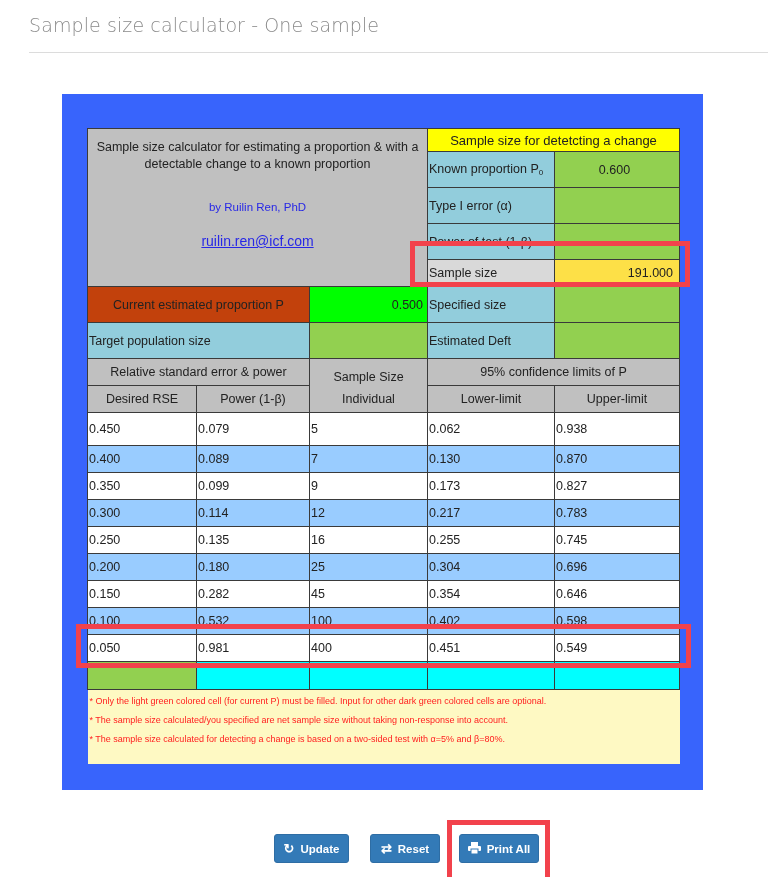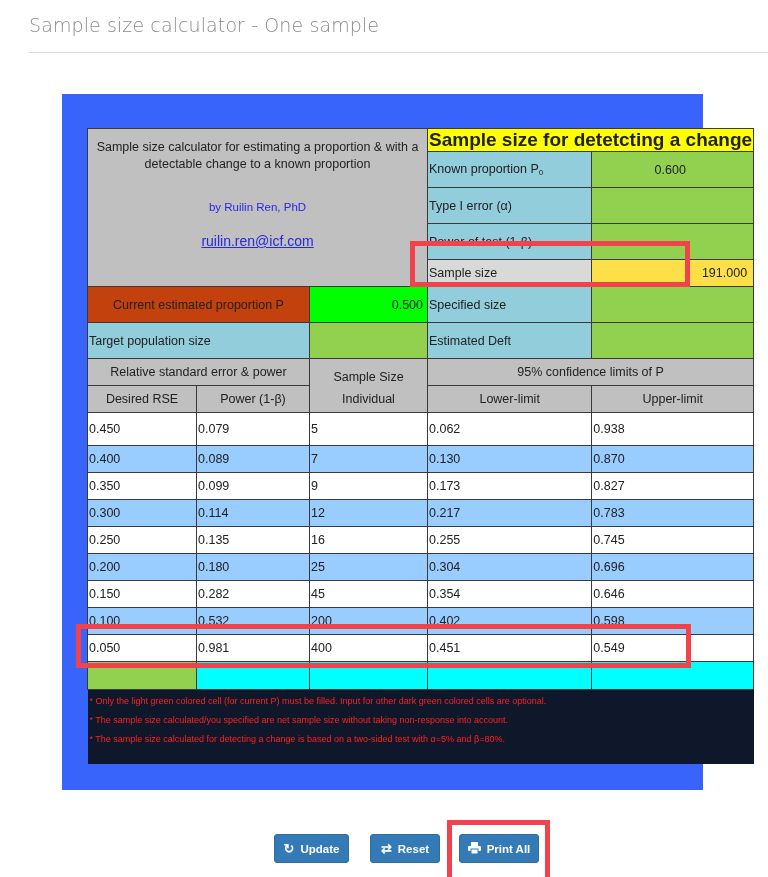--- a/index.html
+++ b/index.html
@@ -18,33 +18,33 @@
   .calc {
     position: absolute; left: 87px; top: 128px;
     border-collapse: collapse; table-layout: fixed;
     font-size: 12.5px; color: #222;
   }
   .calc td { border: 1px solid #3a3a3a; padding: 0 1px; white-space: nowrap; overflow: hidden; }
   .c-info { background: #c0c0c0; text-align: center; vertical-align: top; white-space: normal !important; padding-top: 10px !important; }
   .c-info .desc { color: #222; font-size: 12.5px; line-height: 17px; }
   .c-info .author { color: #2727e6; font-size: 11.5px; margin-top: 28px; }
   .c-info .email { color: #2727e6; font-size: 14px; text-decoration: underline; margin-top: 20px; }
-  .c-yellow { background: #ffff00; text-align: center; font-size: 19px; font-weight: bold; }
+  .c-yellow { background: #ffff00; text-align: center; font-size: 13px; }
   .c-lblue { background: #92cddc; }
   .c-dgreen { background: #92d050; text-align: center; padding-right: 6px !important; }
   .c-cyan { background: #fde047; text-align: right; padding-right: 6px !important; }
   .c-gray-lbl { background: #d9d9d9; }
   .c-orange { background: #c2410c; text-align: center; }
   .c-bgreen { background: #00ff00; text-align: right; padding-right: 4px !important; }
   .c-hdr { background: #c0c0c0; text-align: center; }
   .row-white td { background: #ffffff; }
   .row-blue td { background: #99ccff; }
   .c-lgreen { background: #92d050; }
   .c-cyanfill { background: #00ffff; }
-  .notes { background: #0f172a; color: #ff2020; font-size: 9px; padding: 2px 2px 4px 2px !important; white-space: normal !important; line-height: 19px; vertical-align: top; }
+  .notes { background: #fef9c3; color: #ff2020; font-size: 9px; padding: 2px 2px 4px 2px !important; white-space: normal !important; line-height: 19px; vertical-align: top; }
   sub { font-size: 8px; vertical-align: -2px; }
 
   .highlight { position: absolute; border: 5px solid #f2424c; pointer-events: none; }
 
   .btn {
     position: absolute; top: 834px; height: 29px;
     background: #337ab7; border: 1px solid #2e6da4; border-radius: 3px;
     color: #ffffff; font-size: 11.5px; font-weight: bold;
     display: flex; align-items: center; justify-content: center; gap: 6px;
     cursor: pointer;
@@ -165,21 +165,21 @@
   <tr class="row-white" style="height:27px">
     <td>0.150</td>
     <td>0.282</td>
     <td>45</td>
     <td>0.354</td>
     <td>0.646</td>
   </tr>
   <tr class="row-blue" style="height:27px">
     <td>0.100</td>
     <td>0.532</td>
-    <td>200</td>
+    <td>100</td>
     <td>0.402</td>
     <td>0.598</td>
   </tr>
   <tr class="row-white" style="height:27px">
     <td>0.050</td>
     <td>0.981</td>
     <td>400</td>
     <td>0.451</td>
     <td>0.549</td>
   </tr>

